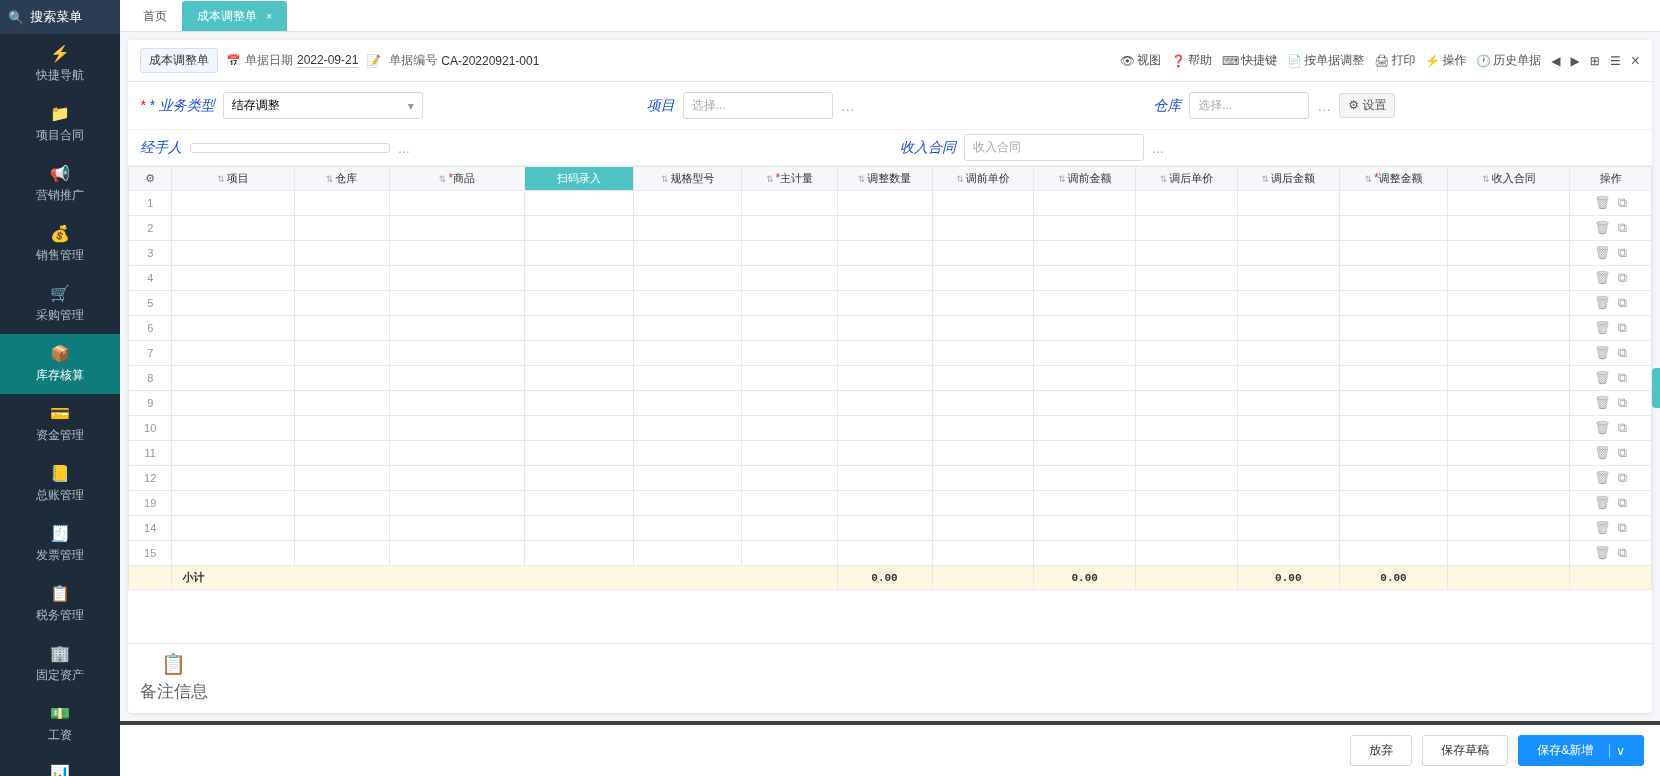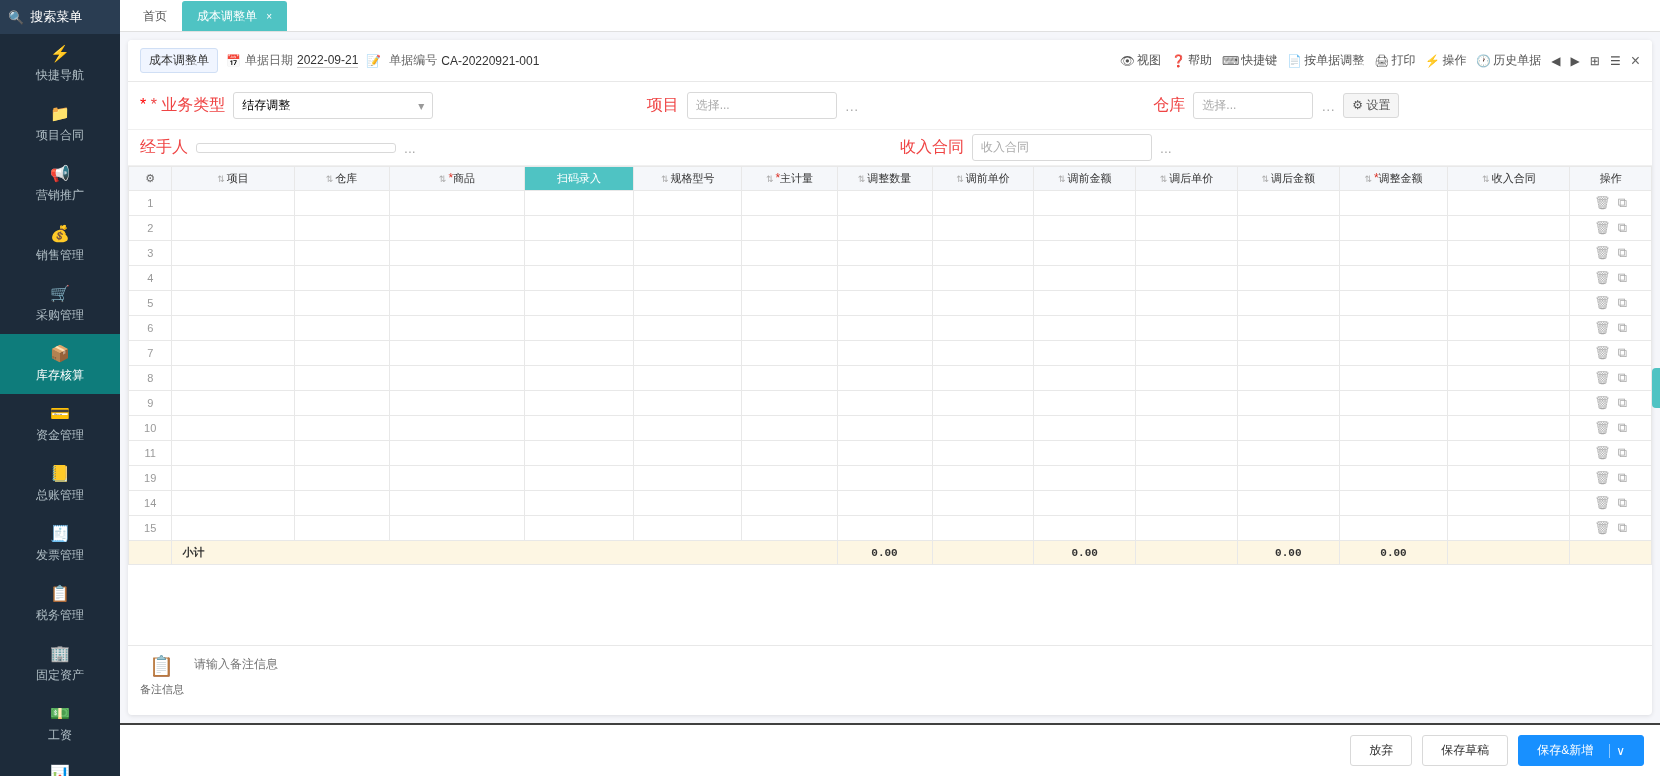--- a/index.html
+++ b/index.html
@@ -31,21 +31,21 @@
     .header-title { background: #f0f5ff; border: 1px solid #d0dff5; padding: 3px 8px; border-radius: 3px; color: #333; font-size: 12px; }
     .header-field { display: flex; align-items: center; gap: 4px; font-size: 12px; color: #333; }
     .header-field label { color: #666; }
     .header-right { display: flex; align-items: center; gap: 10px; color: #555; font-size: 12px; }
     .header-right span { cursor: pointer; display: flex; align-items: center; gap: 2px; }
     .close-btn { cursor: pointer; color: #666; font-size: 16px; }
 
     
     .form-section { padding: 10px 12px; display: flex; gap: 20px; border-bottom: 1px solid #f0f0f0; flex-wrap: wrap; }
     .form-row { display: flex; align-items: center; gap: 8px; flex: 1; min-width: 300px; }
-    .form-label { color: #ef4444; white-space: nowrap; font-size: 16px; }
+    .form-label { color: #1d4ed8; white-space: nowrap; font-size: 14px; font-style: italic; }
     .form-label.required::before { content: '* '; color: #f00; }
     .form-input { border: 1px solid #d9d9d9; border-radius: 3px; padding: 4px 8px; font-size: 12px; color: #333; background: #fff; min-width: 180px; display: flex; align-items: center; gap: 4px; }
     .form-input-select { display: flex; align-items: center; justify-content: space-between; border: 1px solid #d9d9d9; border-radius: 3px; padding: 4px 8px; min-width: 200px; background: #fff; }
     .form-input-select .arrow { color: #999; }
     .dots { color: #aaa; font-size: 14px; cursor: pointer; }
     .gear-btn { background: #f5f5f5; border: 1px solid #d9d9d9; border-radius: 3px; padding: 3px 8px; cursor: pointer; font-size: 11px; color: #555; display: flex; align-items: center; gap: 3px; }
 
     
     .table-wrap { flex: 1; overflow: auto; }
     table { width: 100%; border-collapse: collapse; table-layout: fixed; }
@@ -75,25 +75,25 @@
     .col-price2 { width: 75px; }
     .col-amount2 { width: 75px; }
     .col-adj { width: 80px; }
     .col-income { width: 90px; }
     .col-action { width: 60px; }
 
     
     .notes-section { border-top: 1px solid #e8e8e8; padding: 8px 12px; display: flex; align-items: flex-start; gap: 10px; min-height: 70px; }
     .notes-icon-wrap { display: flex; flex-direction: column; align-items: center; gap: 4px; }
     .notes-icon { font-size: 20px; color: #4fc3c3; }
-    .notes-label { font-size: 11px; color: #666; }
+    .notes-label { font-size: 17px; color: #666; }
     .notes-input { flex: 1; border: none; outline: none; color: #aaa; font-size: 12px; padding-top: 2px; resize: none; background: transparent; }
 
     
-    .footer { border-top: 2px solid #404040; padding: 10px 16px; display: flex; justify-content: flex-end; align-items: center; gap: 10px; background: #fff; }
+    .footer { border-top: 4px solid #404040; padding: 10px 16px; display: flex; justify-content: flex-end; align-items: center; gap: 10px; background: #fff; }
     .btn { padding: 6px 18px; border-radius: 3px; cursor: pointer; font-size: 12px; border: 1px solid transparent; }
     .btn-default { background: #fff; border-color: #d9d9d9; color: #333; }
     .btn-secondary { background: #fff; border-color: #d9d9d9; color: #333; }
     .btn-primary { background: #1890ff; color: #fff; border-color: #1890ff; display: flex; align-items: center; gap: 16px; }
 
     
     .taskbar { height: 28px; background: #e8e8e8; display: flex; align-items: center; padding: 0 8px; gap: 8px; font-size: 11px; color: #555; }
     .taskbar-item { background: #fff; border: 1px solid #ccc; border-radius: 2px; padding: 2px 8px; }
 
     
@@ -489,20 +489,40 @@
       <td></td>
       <td></td>
       <td></td>
       <td></td>
       <td class="action-col">
         <span class="action-btn">🗑</span>
         <span class="action-btn">⧉</span>
       </td>
     </tr>
             <tr>
+      <td class="row-num">12</td>
+      <td></td>
+      <td></td>
+      <td></td>
+      <td></td>
+      <td></td>
+      <td></td>
+      <td></td>
+      <td></td>
+      <td></td>
+      <td></td>
+      <td></td>
+      <td></td>
+      <td></td>
+      <td class="action-col">
+        <span class="action-btn">🗑</span>
+        <span class="action-btn">⧉</span>
+      </td>
+    </tr>
+            <tr>
       <td class="row-num">19</td>
       <td></td>
       <td></td>
       <td></td>
       <td></td>
       <td></td>
       <td></td>
       <td></td>
       <td></td>
       <td></td>
@@ -571,21 +591,20 @@
           </tr>
         </tfoot>
       </table>
     </div>
 
     <div class="notes-section">
       <div class="notes-icon-wrap">
         <span class="notes-icon">📋</span>
         <span class="notes-label">备注信息</span>
       </div>
-      <textarea class="notes-input" placeholder="请输入备注信息" style=""></textarea>
     </div>
   </div>
 
   <div class="footer">
     <button class="btn btn-default">放弃</button>
     <button class="btn btn-secondary">保存草稿</button>
     <button class="btn btn-primary">
       <span>保存&amp;新增</span>
       <span style="border-left:1px solid rgba(255,255,255,0.5); padding-left:6px;">∨</span>
     </button>

